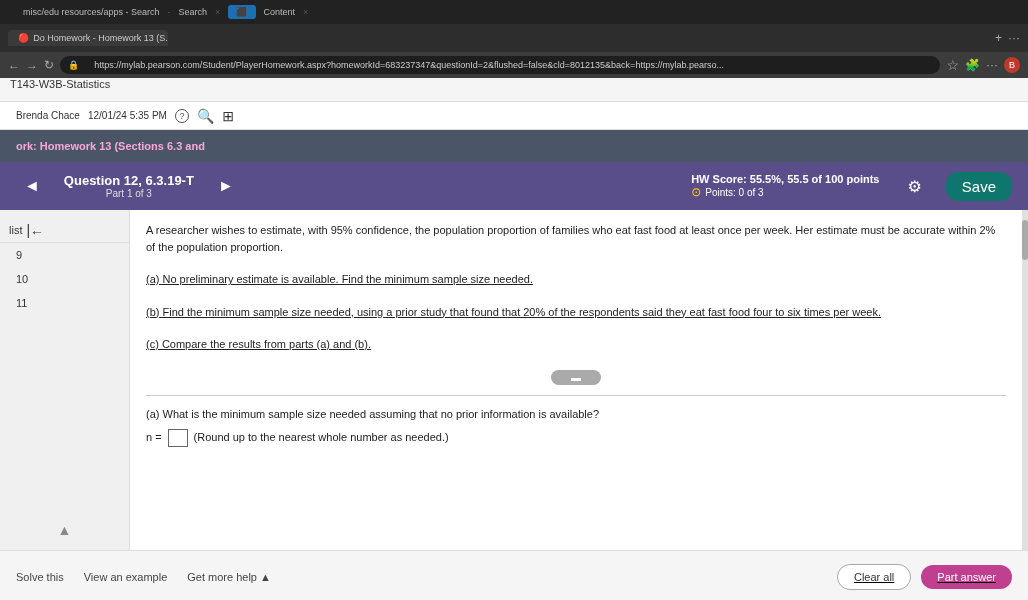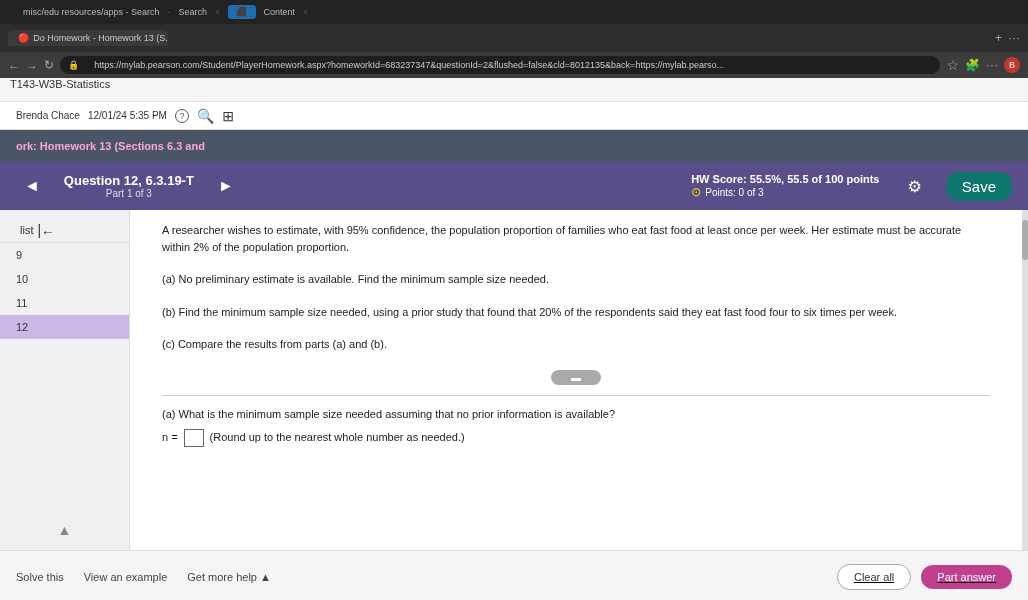--- a/index.html
+++ b/index.html
@@ -169,51 +169,52 @@
       width: 130px;
       background: #f0f0f0;
       border-right: 1px solid #ddd;
       padding: 8px 0;
       display: flex;
       flex-direction: column;
     }
     .sidebar-header {
       display: flex;
       align-items: center;
-      padding: 4px 20px;
+      padding: 4px 9px;
       gap: 4px;
       font-size: 11px;
       color: #333;
       border-bottom: 1px solid #ddd;
       cursor: pointer;
     }
     .sidebar-item {
       padding: 6px 16px;
       font-size: 11px;
       color: #333;
       cursor: pointer;
     }
     .sidebar-item.highlighted {
       background: #d4c5f0;
     }
 
     
     .question-content {
       flex: 1;
-      padding: 12px 32px;
+      padding: 12px 16px;
       overflow-y: auto;
       font-size: 11px;
       color: #222;
       line-height: 1.5;
     }
     .question-text {
       margin-bottom: 8px;
     }
     .question-sub {
       margin: 16px 0;
+      text-decoration: underline;
     }
     .divider-line {
       border: none;
       border-top: 1px solid #ccc;
       margin: 10px 0;
     }
     .part-question {
       margin-bottom: 24px;
     }
     .answer-row {
@@ -403,23 +404,20 @@
     </div>
     <div class="sidebar-item">
       <span>9</span>
     </div>
     <div class="sidebar-item">
       <span>10</span>
     </div>
     <div class="sidebar-item">
       <span>11</span>
     </div>
-    <div class="sidebar-item highlighted" style="background:#c9b8e8;">
-      <span>12</span>
-    </div>
     <div style="flex:1;"></div>
     <div style="text-align:center; color:#888; font-size:14px; cursor:pointer; padding:4px;">▲</div>
   </div>
 
   <div class="question-content">
     <div class="question-text">A researcher wishes to estimate, with 95% confidence, the population proportion of families who eat fast food at least once per week. Her estimate must be accurate within 2% of the population proportion.</div>
     <div class="question-sub">(a) No preliminary estimate is available. Find the minimum sample size needed.</div>
     <div class="question-sub">(b) Find the minimum sample size needed, using a prior study that found that 20% of the respondents said they eat fast food four to six times per week.</div>
     <div class="question-sub">(c) Compare the results from parts (a) and (b).</div>
 

